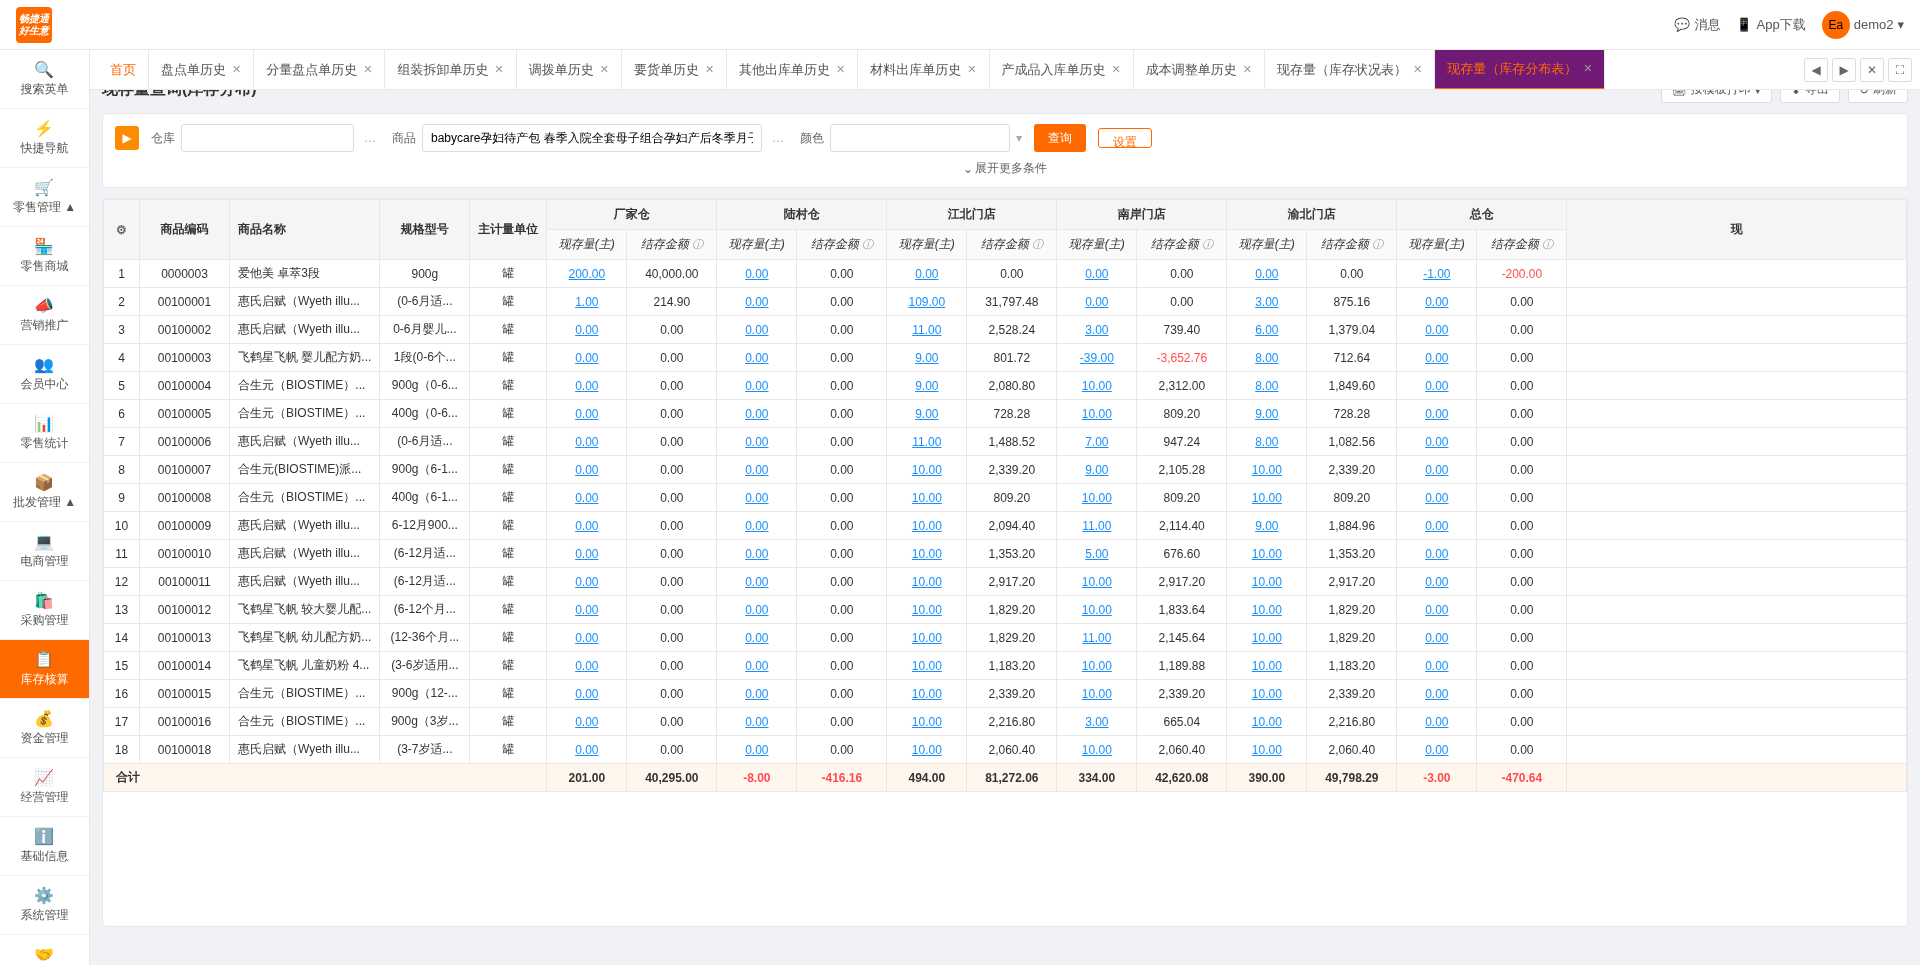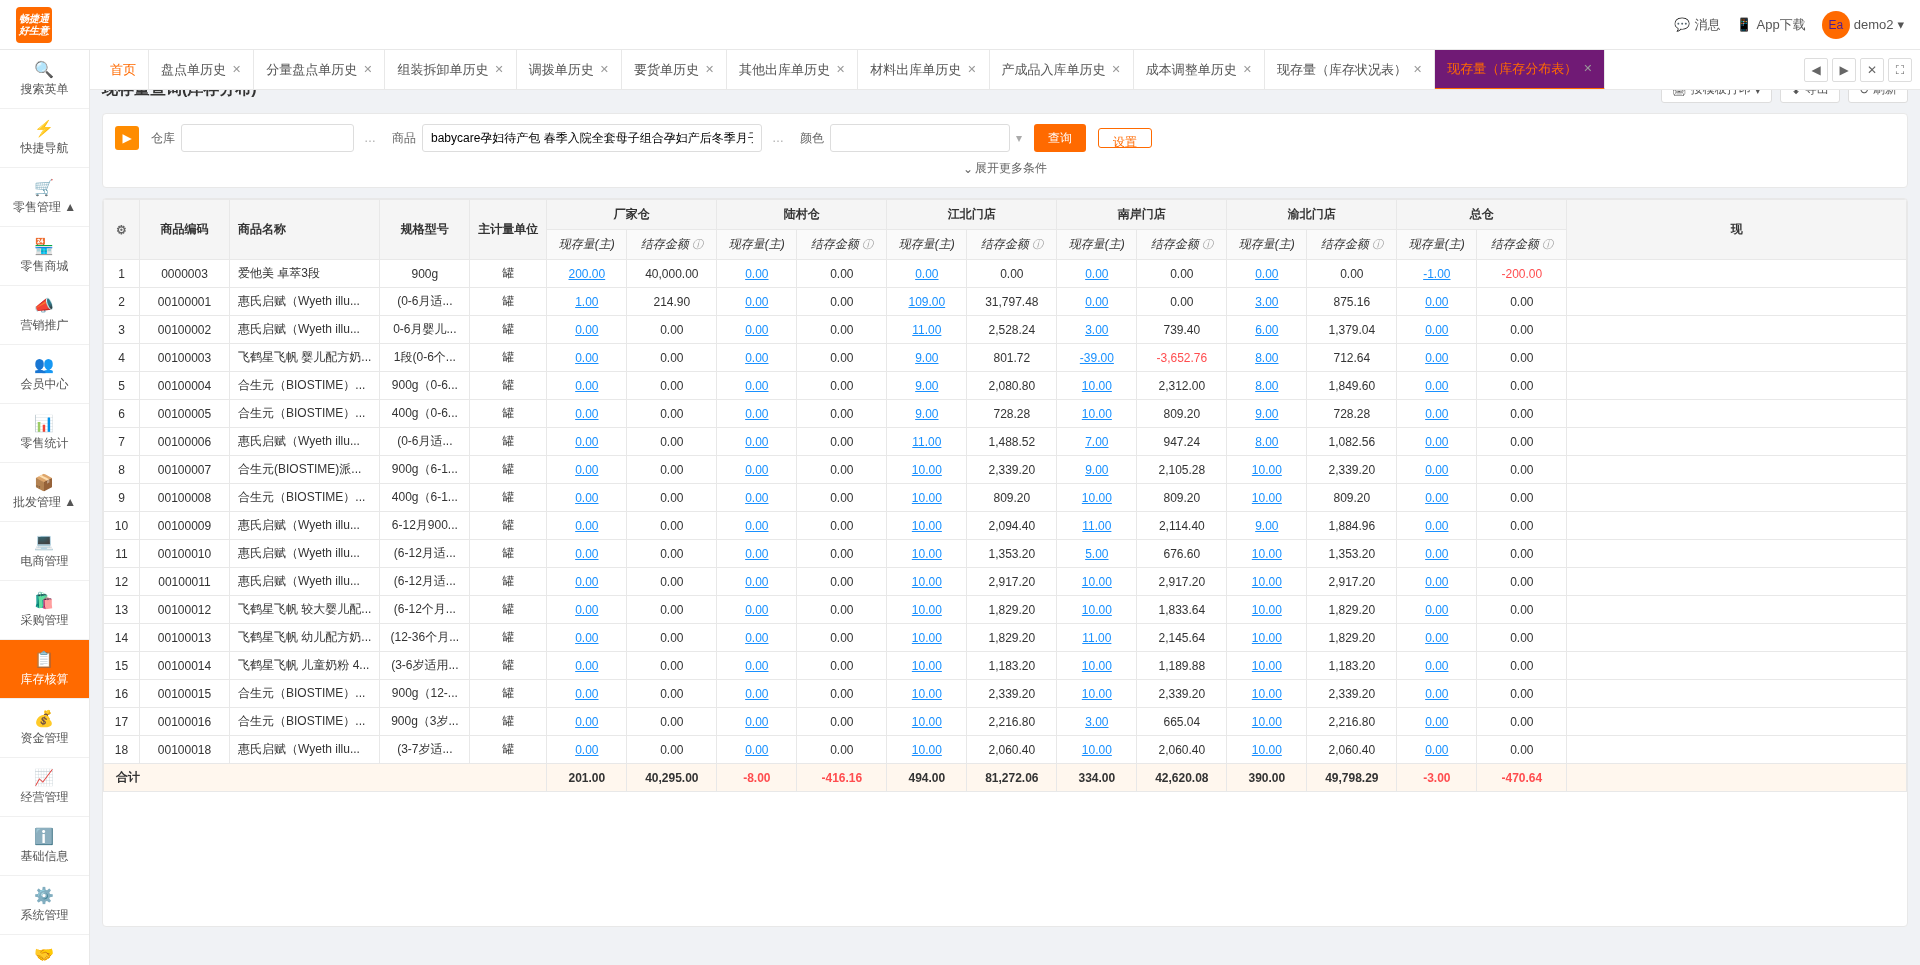--- a/index.html
+++ b/index.html
@@ -28,21 +28,21 @@
     }
     .top-right {
       margin-left: auto;
       display: flex; align-items: center; gap: 16px;
     }
     .top-right-item {
       display: flex; align-items: center; gap: 4px; cursor: pointer; color: #555; font-size: 13px;
     }
     .avatar {
       width: 28px; height: 28px; border-radius: 50%; background: #ff6a00;
-      display: flex; align-items: center; justify-content: center; color: #4c1d95; font-size: 12px;
+      display: flex; align-items: center; justify-content: center; color: #000000; font-size: 12px;
     }
 
     
     .nav-tabs {
       height: 40px;
       background: #fff;
       display: flex;
       align-items: center;
       padding: 0 8px;
       border-bottom: 1px solid #e8e8e8;

